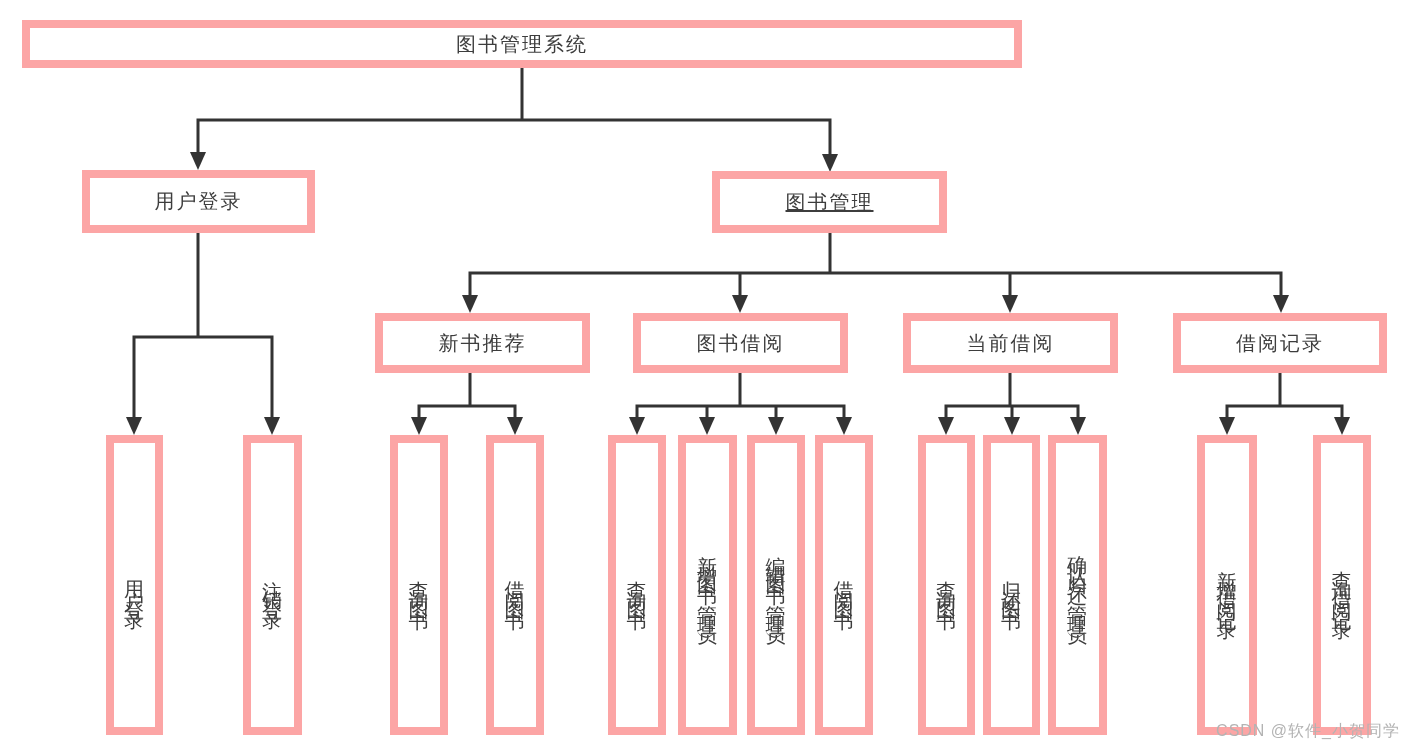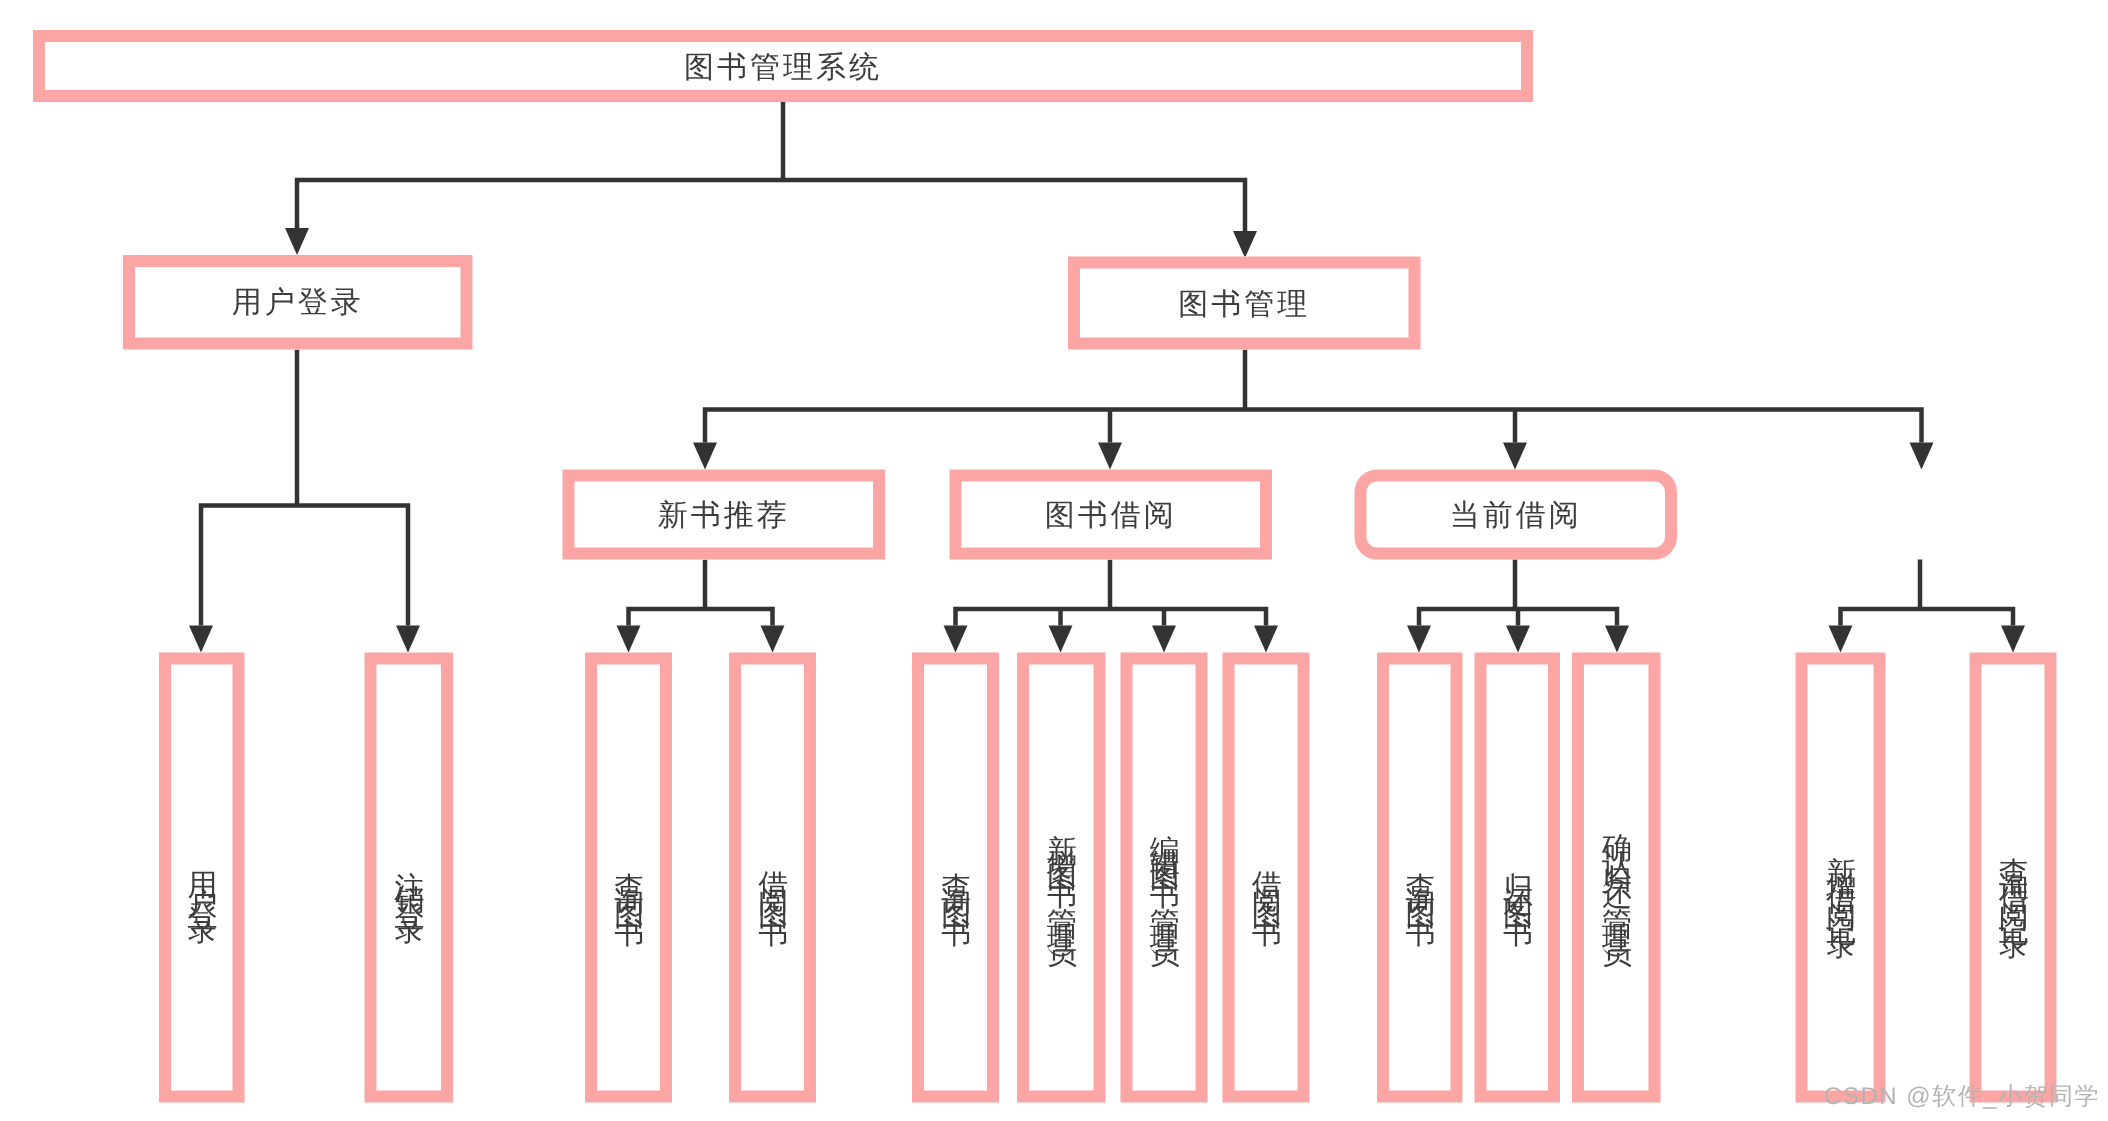--- a/index.html
+++ b/index.html
@@ -108,32 +108,35 @@
     </g>
   </svg>
 
   <div class="node h-node" style="left:22px; top:20px; width:1000px; height:48px;">
     <span class="label">图书管理系统</span>
   </div>
 
   <div class="node h-node" style="left:82px; top:170px; width:233px; height:63px;">
     <span class="label">用户登录</span>
   </div>
-  <div class="node h-node" style="left:712px; top:171px; width:235px; height:62px;">
+  <div class="node h-node" style="left:712px; top:171px; width:235px; height:62px;text-decoration:underline;">
     <span class="label">图书管理</span>
   </div>
 
   <div class="node h-node" style="left:375px; top:313px; width:215px; height:60px;text-align:right;">
     <span class="label">新书推荐</span>
   </div>
   <div class="node h-node" style="left:633px; top:313px; width:215px; height:60px;">
     <span class="label">图书借阅</span>
   </div>
-  <div class="node h-node" style="left:903px; top:313px; width:215px; height:60px;border-radius:15px;">
+  <div class="node h-node" style="left:903px; top:313px; width:215px; height:60px;">
     <span class="label">当前借阅</span>
+  </div>
+  <div class="node h-node" style="left:1173px; top:313px; width:214px; height:60px;">
+    <span class="label">借阅记录</span>
   </div>
 
   <div class="node v-node leaf" style="left:106px; width:57px;">
     <span class="label">用户登录</span>
   </div>
   <div class="node v-node leaf" style="left:243px; width:59px;">
     <span class="label">注销登录</span>
   </div>
 
   <div class="node v-node leaf" style="left:390px; width:58px;">

